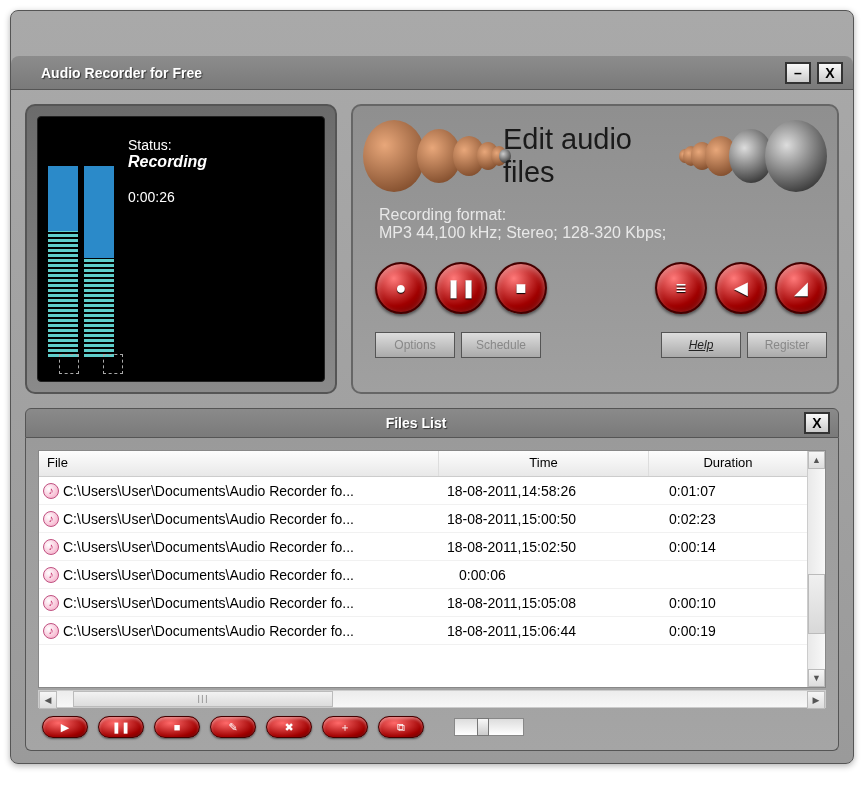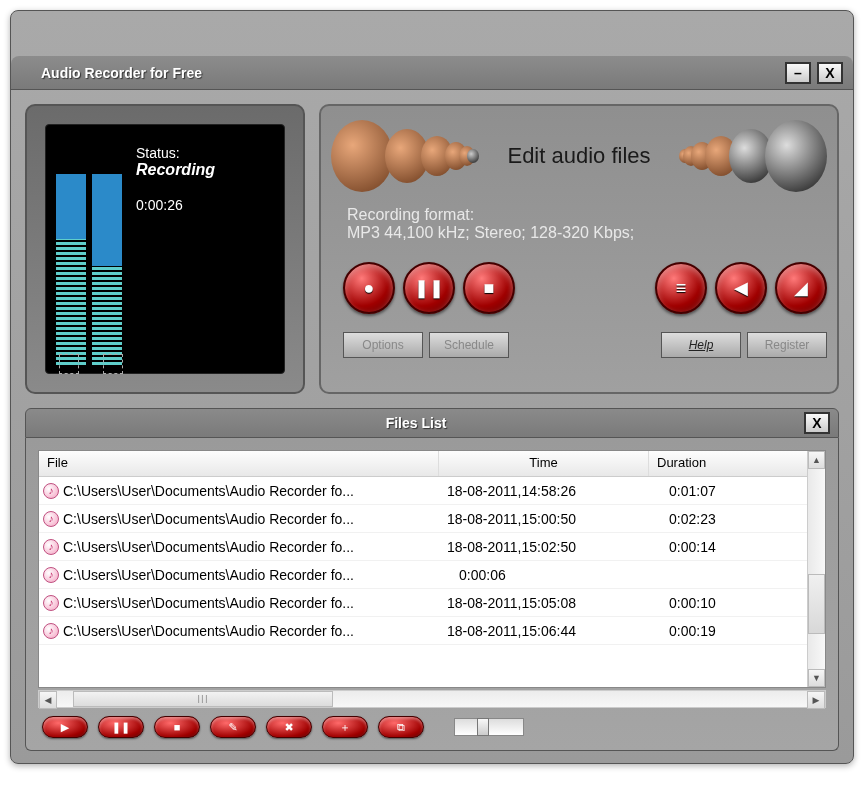--- a/index.html
+++ b/index.html
@@ -48,26 +48,26 @@
   font-weight: bold;
   font-size: 14px;
   cursor: pointer;
 }
 .top-area {
   padding: 14px;
   display: flex;
   gap: 14px;
 }
 .meter-panel {
-  width: 280px;
+  width: 312px;
   height: 290px;
   background: linear-gradient(#6b6b6b, #8a8a8a);
   border: 2px solid #555;
   border-radius: 10px;
-  padding: 18px;
+  padding: 10px;
   position: relative;
 }
 .meter-display {
   width: 100%;
   height: 100%;
   background: #000;
   border: 1px solid #222;
   border-radius: 4px;
   display: flex;
   padding: 10px;
@@ -127,21 +127,21 @@
   border-radius: 50%;
   background: radial-gradient(circle at 35% 35%, #e8a77a, #6b3a1c);
   margin-right: -8px;
 }
 .horn-right .horn-piece {
   background: radial-gradient(circle at 35% 35%, #ddd, #111);
   margin-right: 0;
   margin-left: -8px;
 }
 .edit-label {
-  font-size: 22px;
+  font-size: 29px;
   color: #1a1a1a;
 }
 .format-block {
   margin-top: 10px;
   color: #e8e8e8;
   font-size: 16px;
   padding-left: 16px;
 }
 .round-btn-row {
   display: flex;
@@ -216,21 +216,21 @@
 .list-content { flex: 1; overflow: hidden; }
 .list-header {
   display: flex;
   background: linear-gradient(#fdfdfd, #e8e8e8);
   border-bottom: 1px solid #ccc;
   height: 26px;
   font-size: 13px;
 }
 .col-file { flex: 0 0 400px; padding: 4px 8px; border-right: 1px solid #ddd; }
 .col-time { flex: 0 0 210px; padding: 4px 8px; text-align: center; border-right: 1px solid #ddd; }
-.col-dur { flex: 1; padding: 4px 8px; text-align: left; }
+.col-dur { flex: 1; padding: 4px 8px; text-align: center; }
 .list-row {
   display: flex;
   height: 28px;
   font-size: 14px;
   align-items: center;
   border-bottom: 1px solid #f1f1f1;
 }
 .file-cell { flex: 0 0 400px; padding: 0 4px; display: flex; align-items: center; gap: 4px; white-space: nowrap; overflow: hidden; }
 .time-cell { flex: 0 0 210px; padding: 0 8px; }
 .dur-cell { flex: 1; padding: 0 20px; text-align: left; }

